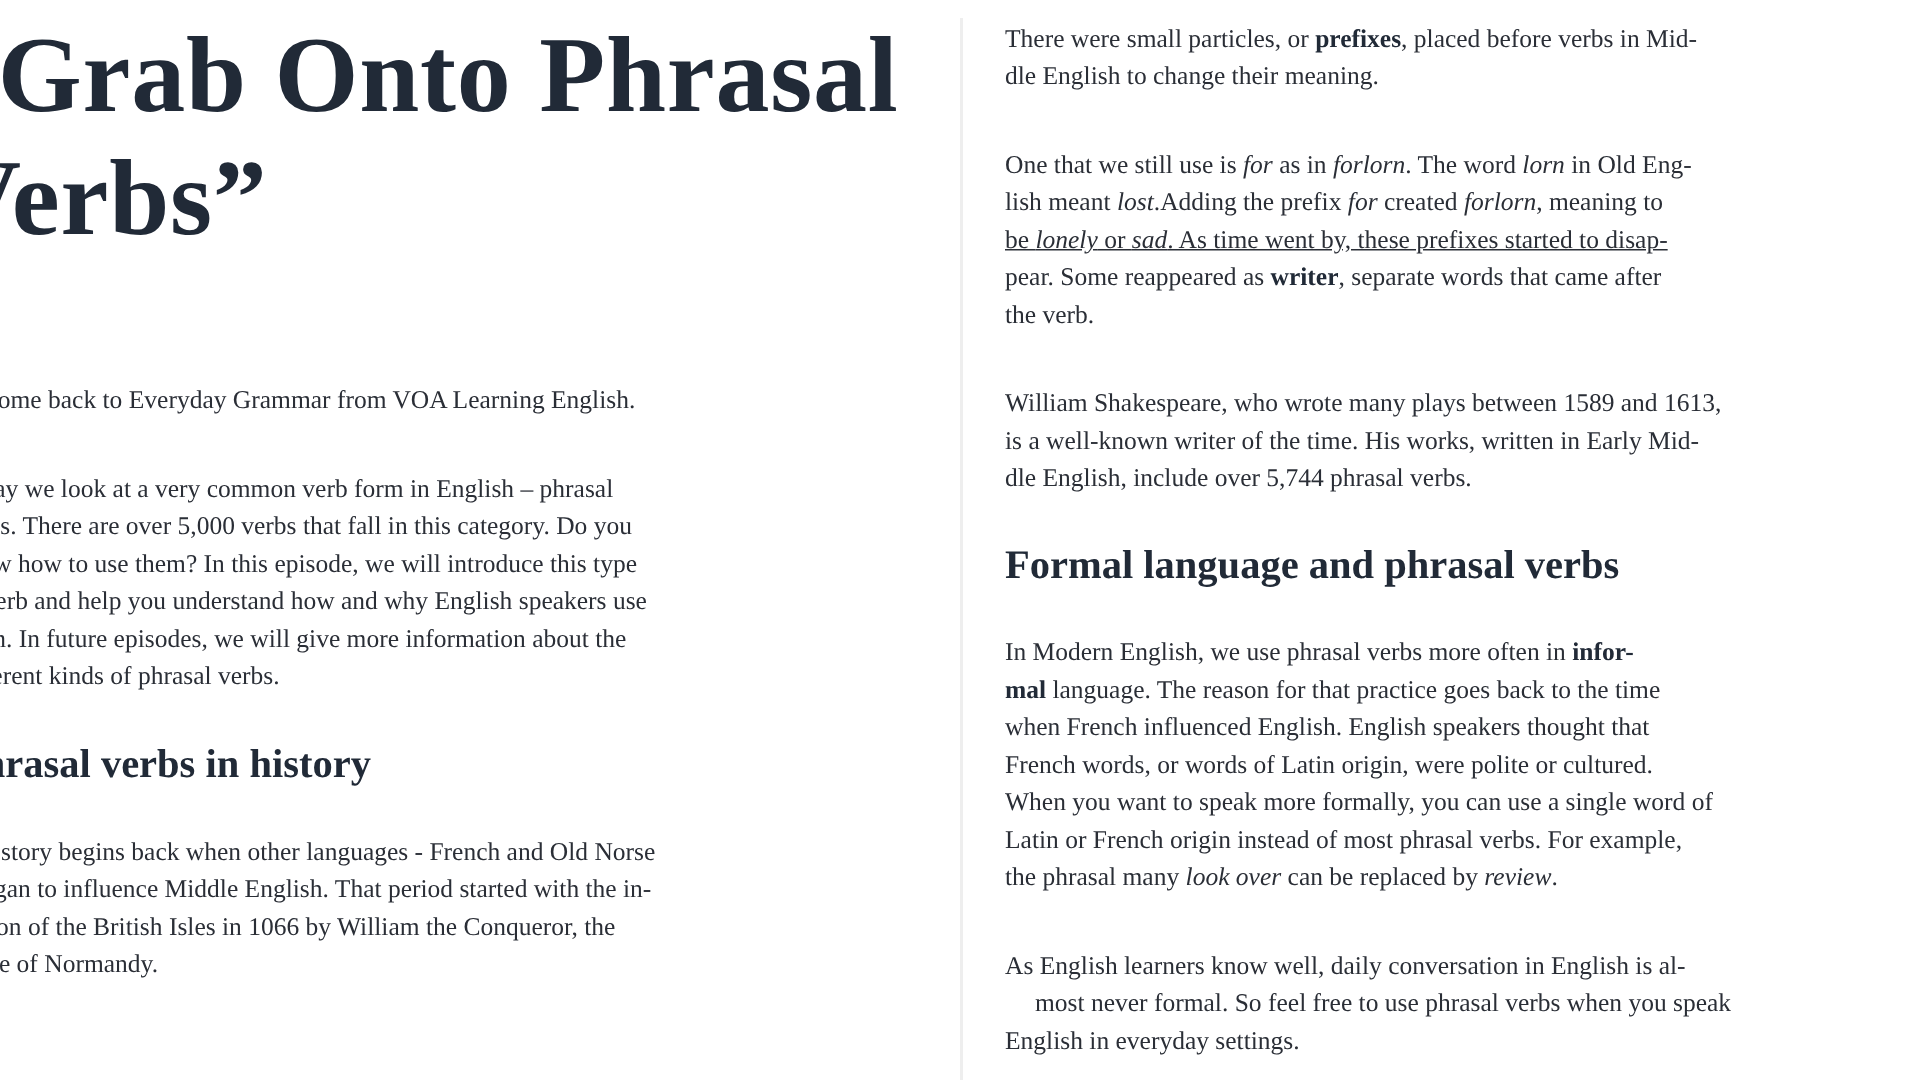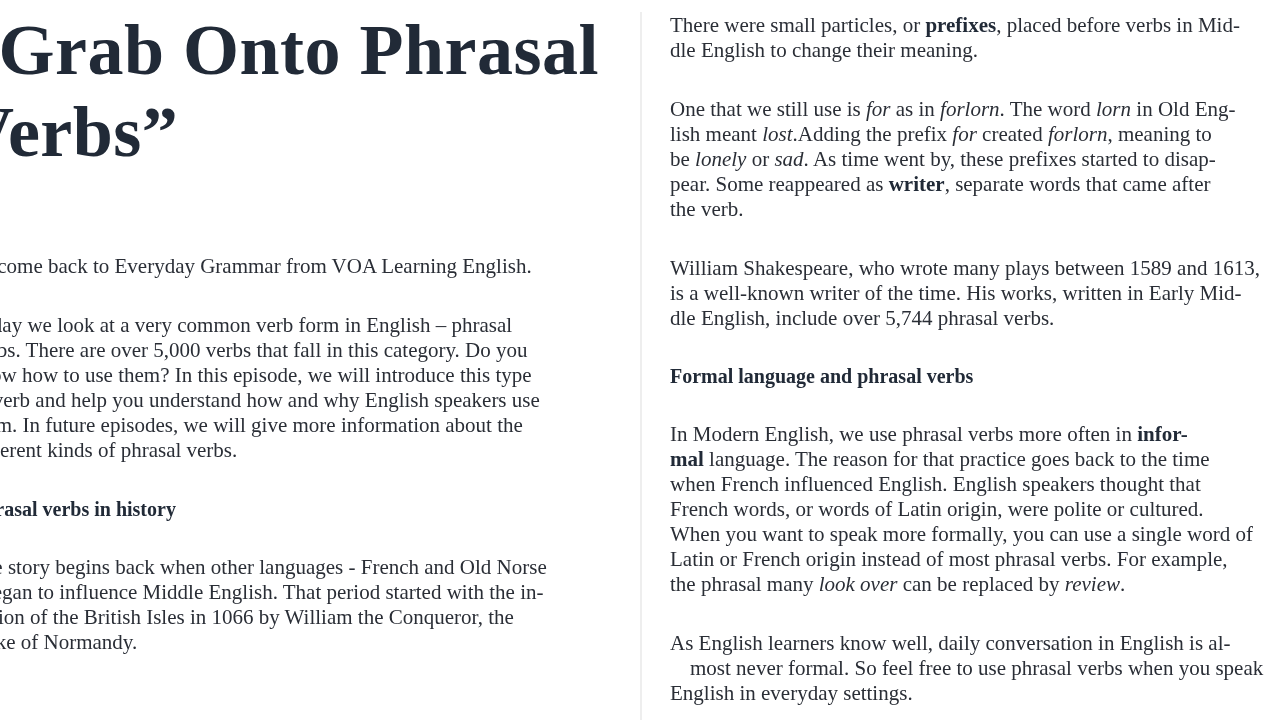--- a/index.html
+++ b/index.html
@@ -34,40 +34,40 @@
       left: 640px;
       top: 12px;
       width: 2px;
       height: 708px;
       background: #eeeeee;
     }
     .line {
       position: absolute;
       white-space: pre;
       font-family: "Liberation Serif", "DejaVu Serif", serif;
-      font-size: 21px;
+      font-size: 17px;
       line-height: 25px;
       color: #2a2e36;
     }
     .title-line {
       position: absolute;
       white-space: pre;
       font-family: "Liberation Serif", "DejaVu Serif", serif;
       font-weight: bold;
       font-size: 72px;
       line-height: 80px;
       color: #212a37;
       letter-spacing: 0.5px;
     }
     .subhead {
       position: absolute;
       white-space: pre;
       font-family: "Liberation Serif", "DejaVu Serif", serif;
       font-weight: bold;
-      font-size: 20px;
+      font-size: 27px;
       line-height: 25px;
       color: #212a37;
     }
     b { font-weight: bold; color: #212a37; }
     i { font-style: italic; }
   </style>
 </head>
 <body>
 
 <div class="page page-left">
@@ -99,21 +99,21 @@
 
 <div class="page page-right">
   <div>
     <div class="line" style="left:28px; top:13px;"><span>There were small particles, or </span><b>prefixes</b><span>, placed before verbs in Mid-</span></div>
     <div class="line" style="left:28px; top:38px;">dle English to change their meaning.</div>
   </div>
 
   <div>
     <div class="line" style="left:28px; top:97px;"><span>One that we still use is </span><i>for</i><span> as in </span><i>forlorn</i><span>. The word </span><i>lorn</i><span> in Old Eng-</span></div>
     <div class="line" style="left:28px; top:122px;text-align:right;"><span>lish meant </span><i>lost</i><span>.Adding the prefix </span><i>for</i><span> created </span><i>forlorn</i><span>, meaning to</span></div>
-    <div class="line" style="left:28px; top:147px;"><span>be </span><i>lonely</i><span> or </span><i>sad</i><span>. As time went by, these prefixes started to disap-</span></div>
+    <div class="line" style="left:28px; top:147px;text-decoration:underline;"><span>be </span><i>lonely</i><span> or </span><i>sad</i><span>. As time went by, these prefixes started to disap-</span></div>
     <div class="line" style="left:28px; top:172px;"><span>pear. Some reappeared as </span><b>writer</b><span>, separate words that came after</span></div>
     <div class="line" style="left:28px; top:197px;">the verb.</div>
   </div>
 
   <div>
     <div class="line" style="left:28px; top:256px;">William Shakespeare, who wrote many plays between 1589 and 1613,</div>
     <div class="line" style="left:28px; top:281px;">is a well-known writer of the time. His works, written in Early Mid-</div>
     <div class="line" style="left:28px; top:306px;">dle English, include over 5,744 phrasal verbs.</div>
   </div>
 

